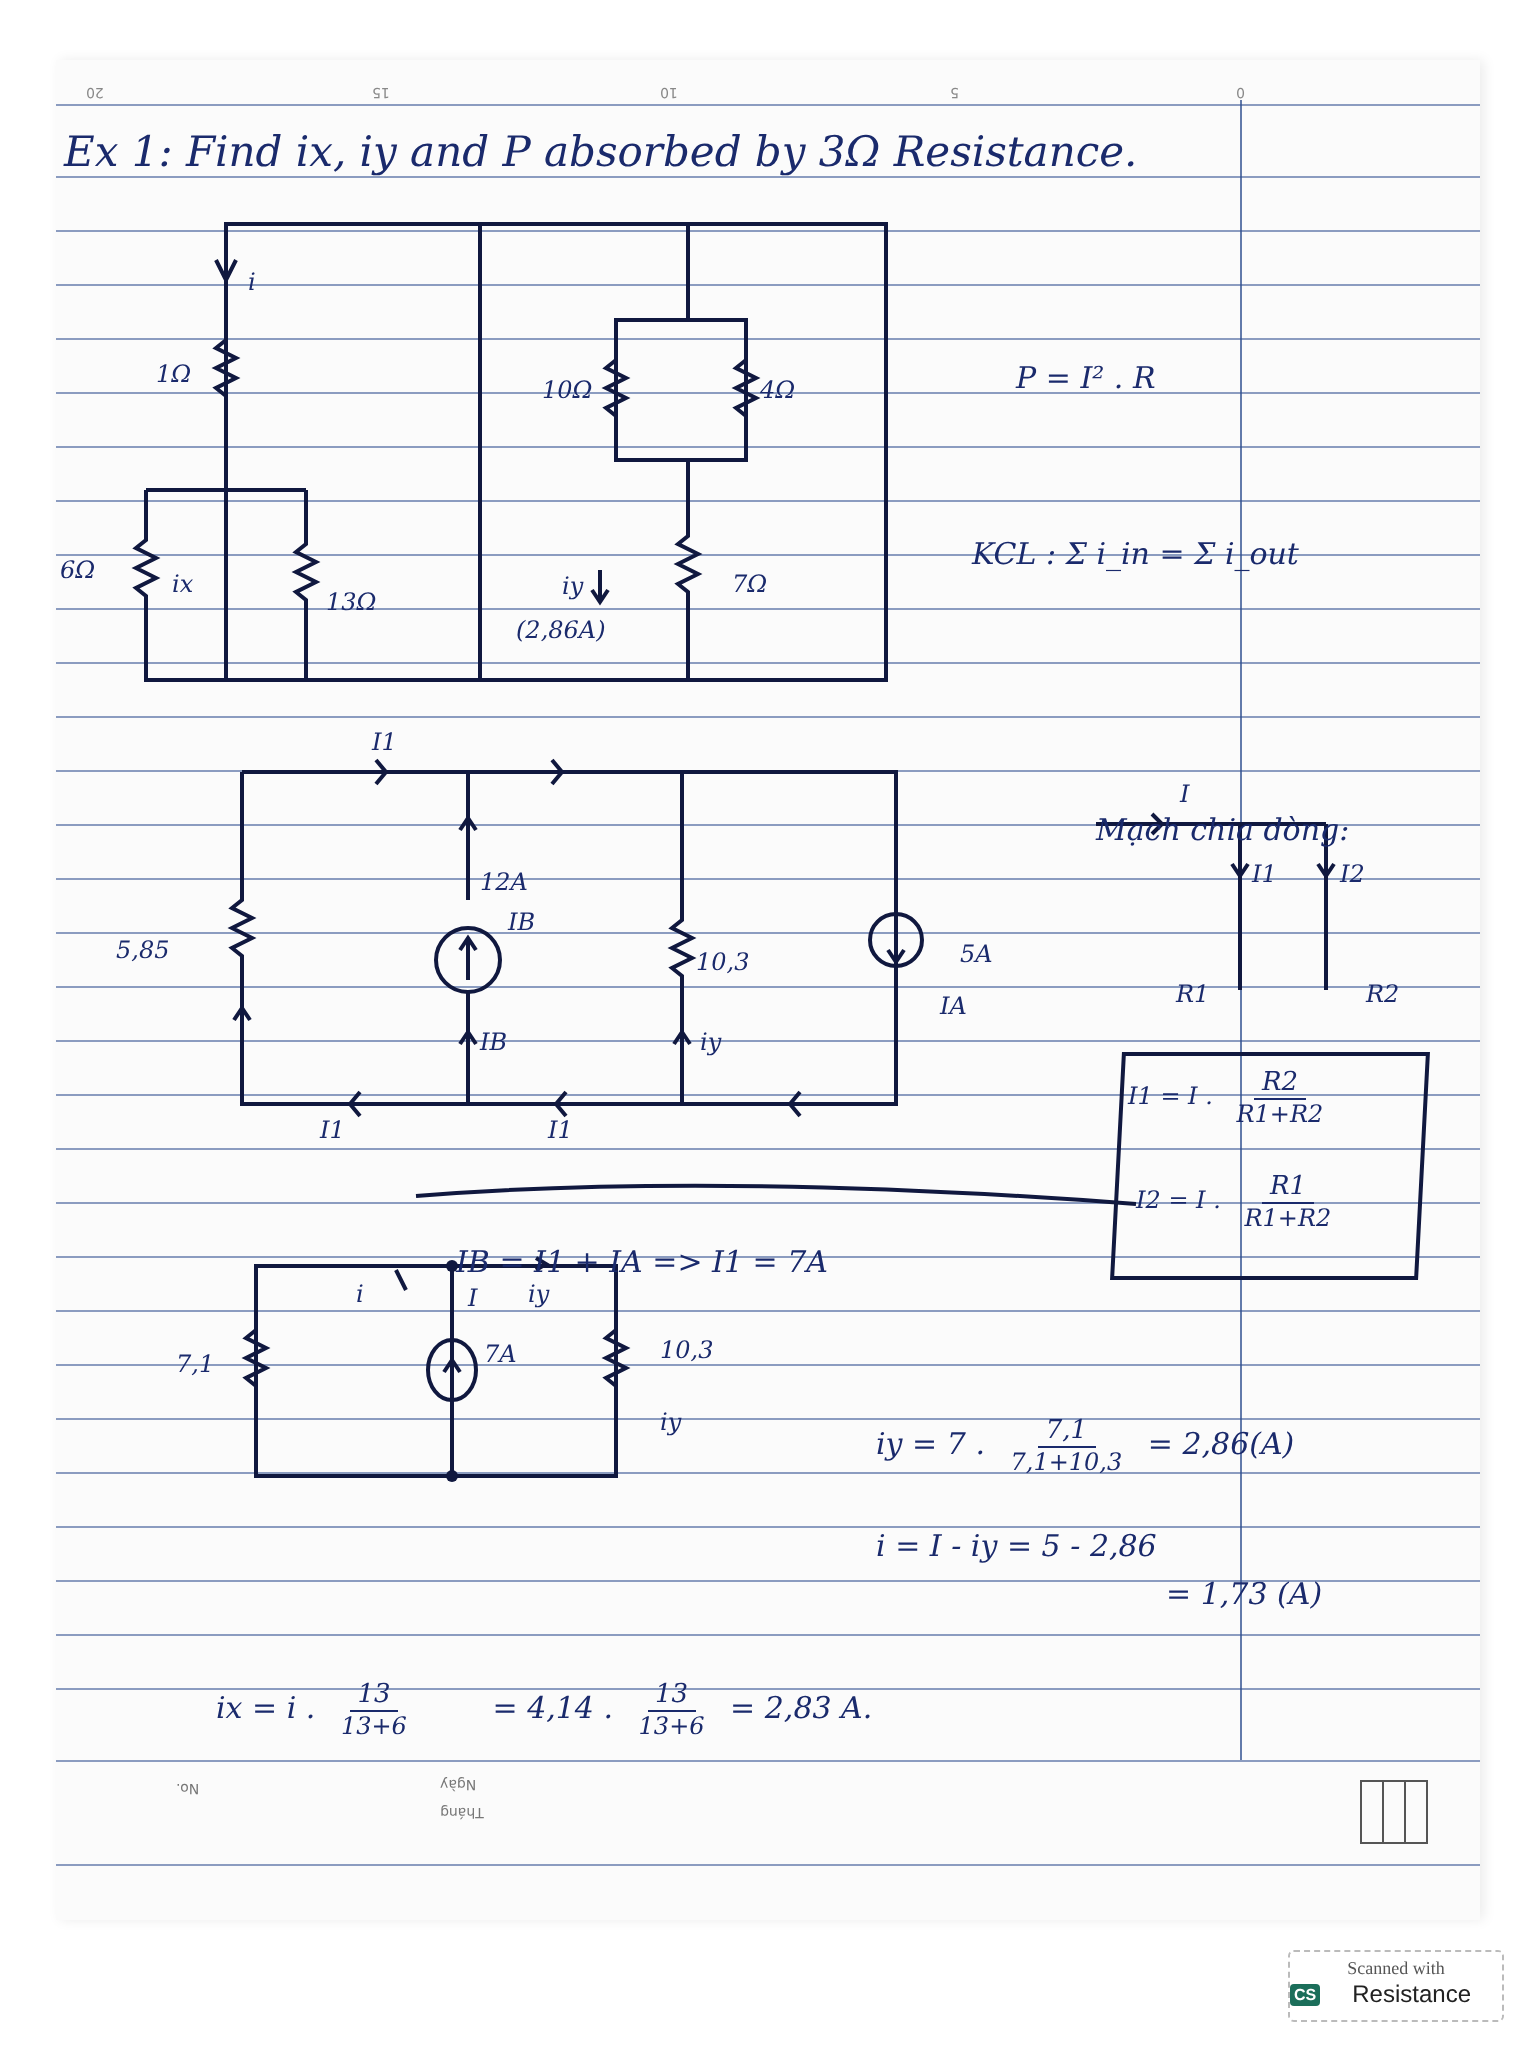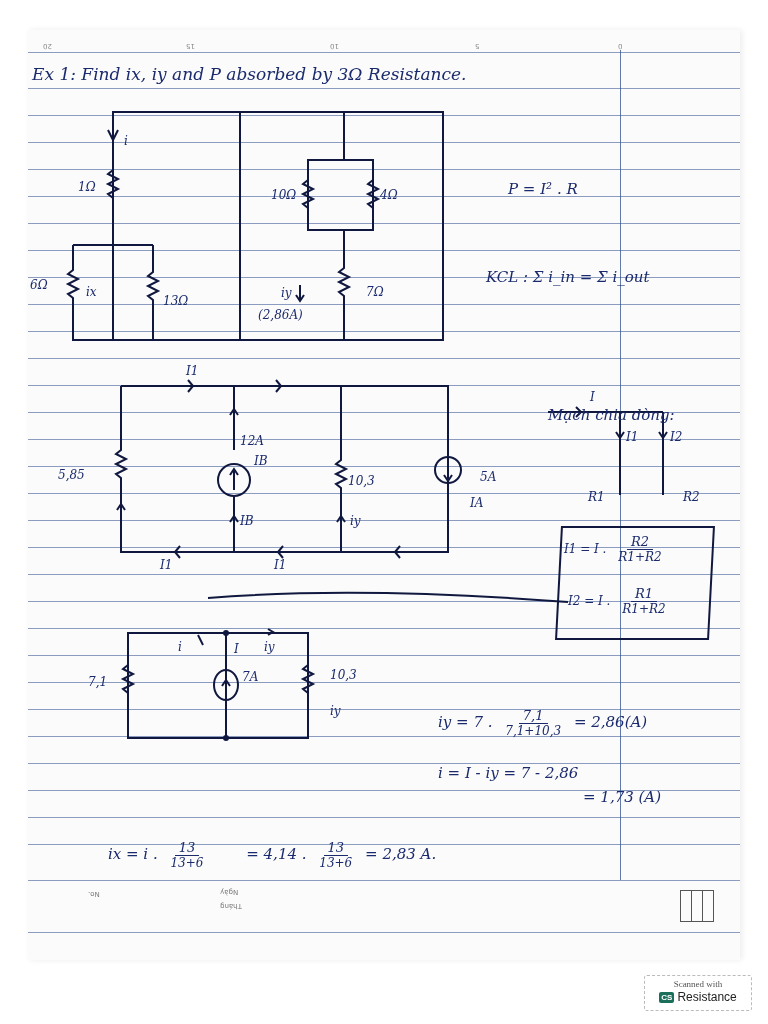--- a/index.html
+++ b/index.html
@@ -4,38 +4,38 @@
 <style>
   html, body { margin:0; padding:0; }
   body { width:768px; height:1024px; background:#ffffff; position:relative; overflow:hidden;
          font-family: "DejaVu Sans", sans-serif; }
   .page { position:absolute; left:28px; top:30px; width:712px; height:930px; background:#fbfbfb;
           box-shadow: 2px 0 6px rgba(0,0,0,0.08); }
   .ruled { position:absolute; left:0; right:0; height:1px; background:#2f4f8f; opacity:0.55; }
   .margin-line { position:absolute; left:592px; top:20px; width:1px; height:830px; background:#2f4f8f; opacity:0.75; }
   .ruler-num { position:absolute; top:12px; font-size:7px; color:#888; transform:rotate(180deg); }
   .hw { position:absolute; color:#1a2a6c; font-family:"DejaVu Serif", serif; font-style:italic; white-space:nowrap; }
-  .title { font-size:17px; }
+  .title { font-size:21px; }
   .eq { font-size:15px;margin-top:40px; }
   .small { font-size:12px; }
   svg.circuit { position:absolute; overflow:visible; }
   svg .w { stroke:#10183f; stroke-width:2; fill:none; }
   .frac { display:inline-flex; flex-direction:column; align-items:center; vertical-align:middle; margin:0 4px; }
   .frac .num { border-bottom:1.5px solid #1a2a6c; padding:0 4px; font-size:13px; }
   .frac .den { font-size:12px; padding:0 4px; }
   .box { position:absolute; border:2px solid #10183f; }
   .footer-band { position:absolute; left:0; right:0; top:850px; height:52px; }
   .footer-text { position:absolute; font-size:7px; color:#777; transform:rotate(180deg); }
   .grid-icon { position:absolute; right:26px; top:860px; width:32px; height:30px; border:1.5px solid #555; display:flex; }
   .grid-icon span { flex:1; border-right:1.5px solid #555; }
   .grid-icon span:last-child { border-right:none; }
   .cs-badge { position:absolute; left:644px; top:975px; width:106px; height:34px; border:1px dashed #bbb; border-radius:3px;
               background:#fff; font-family:"Liberation Sans", sans-serif; text-align:center; }
   .cs-badge .l1 { font-size:9px; color:#555; margin-top:3px;font-family:Liberation Serif, serif; }
-  .cs-badge .l2 { font-size:12px; color:#222; display:flex; align-items:center; justify-content:center; gap:3px; margin-top:1px; }
+  .cs-badge .l2 { font-size:12px; color:#222; display:flex; align-items:center; gap:16px; margin-top:1px; }
   .cs-logo { display:inline-block; background:#1b6e5a; color:#fff; font-size:8px; font-weight:bold; padding:1px 2px; border-radius:2px; }
 </style>
 </head>
 <body>
 
 <div class="page">
 
   <span class="ruler-num" style="left:15px">20</span>
   <span class="ruler-num" style="left:158px">15</span>
   <span class="ruler-num" style="left:302px">10</span>
@@ -156,20 +156,21 @@
   <div class="hw small" style="left:30px; top:438px">5,85</div>
   <div class="hw small" style="left:212px; top:404px">12A</div>
   <div class="hw small" style="left:226px; top:424px">IB</div>
   <div class="hw small" style="left:212px; top:484px">IB</div>
   <div class="hw small" style="left:320px; top:444px">10,3</div>
   <div class="hw small" style="left:322px; top:484px">iy</div>
   <div class="hw small" style="left:452px; top:440px">5A</div>
   <div class="hw small" style="left:442px; top:466px">IA</div>
   <div class="hw small" style="left:132px; top:528px">I1</div>
   <div class="hw small" style="left:246px; top:528px">I1</div>
+  <div class="hw eq" style="left:200px; top:552px">IB = I1 + IA  =&gt;  I1 = 7A</div>
 
   <div class="hw eq" style="left:520px; top:336px">Mạch chia dòng:</div>
   <div class="hw small" style="left:562px; top:360px">I</div>
   <div class="hw small" style="left:598px; top:400px">I1</div>
   <div class="hw small" style="left:642px; top:400px">I2</div>
   <div class="hw small" style="left:560px; top:460px">R1</div>
   <div class="hw small" style="left:655px; top:460px">R2</div>
 
   <div class="box" style="left:530px; top:496px; width:150px; height:110px; transform:skewX(-3deg);"></div>
   <div class="hw small" style="left:536px; top:504px">
@@ -196,21 +197,21 @@
   <div class="hw small" style="left:302px; top:674px">iy</div>
 
   <div class="hw eq" style="left:410px; top:638px">
     <span>iy = 7 .</span>
     <span class="frac">
       <span class="num">7,1</span>
       <span class="den">7,1+10,3</span>
     </span>
     <span>= 2,86(A)</span>
   </div>
-  <div class="hw eq" style="left:410px; top:694px">i = I - iy = 7 - 2,86</div>
+  <div class="hw eq" style="left:410px; top:694px">i = I - iy = 5 - 2,86</div>
   <div class="hw eq" style="left:555px; top:718px">= 1,73 (A)</div>
 
   <div class="hw eq" style="left:80px; top:770px">
     <span>ix = i .</span>
     <span class="frac">
       <span class="num">13</span>
       <span class="den">13+6</span>
     </span>
     <span style="margin-left:30px">= 4,14 .</span>
     <span class="frac">

